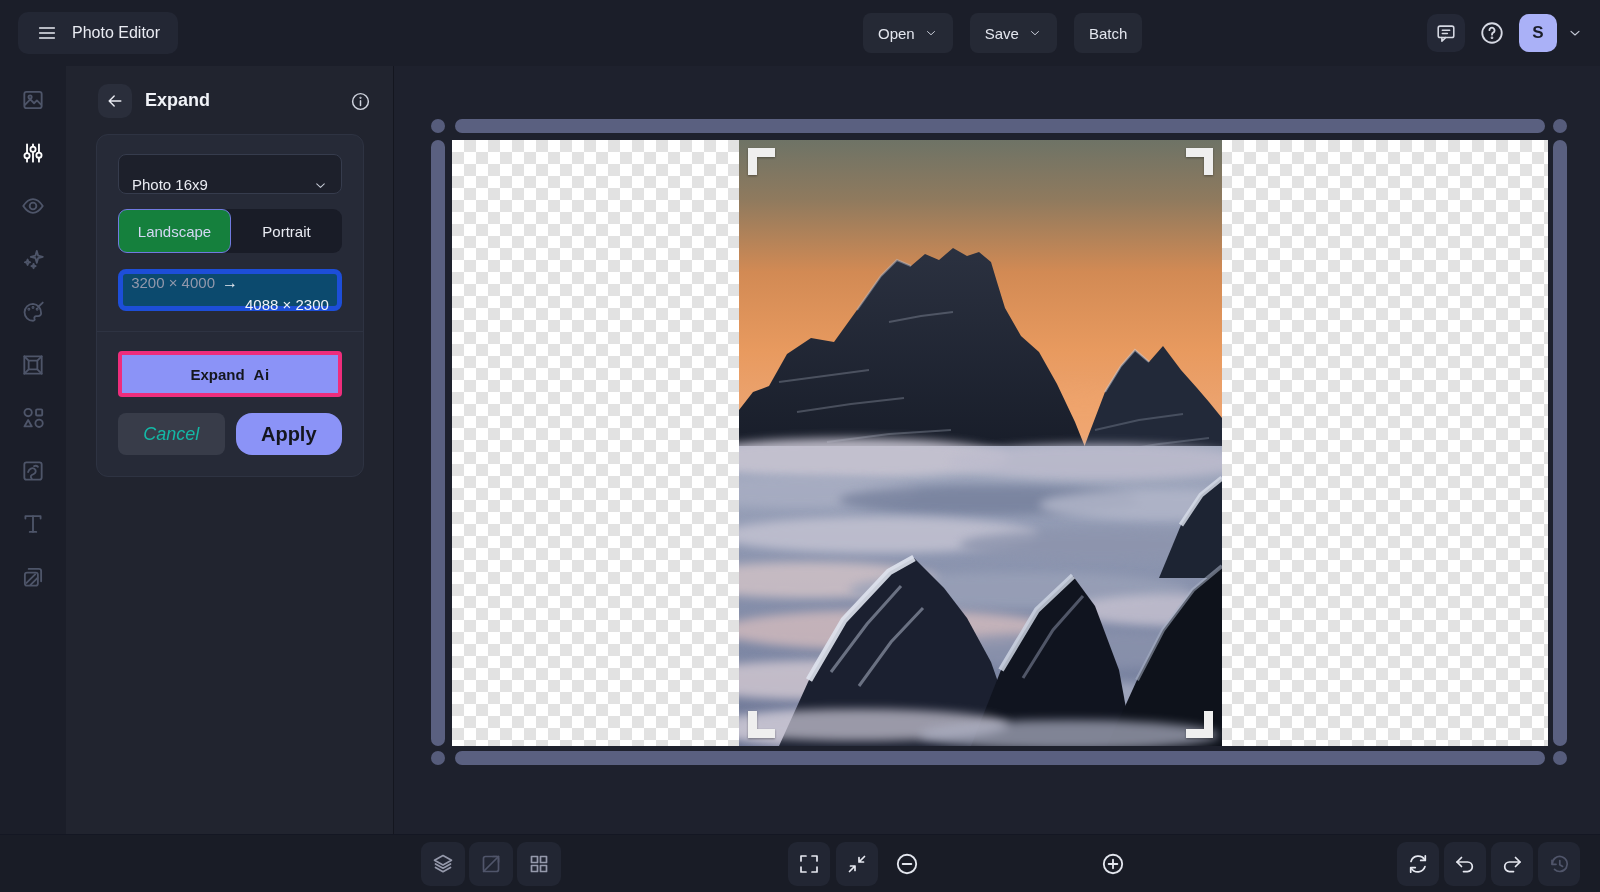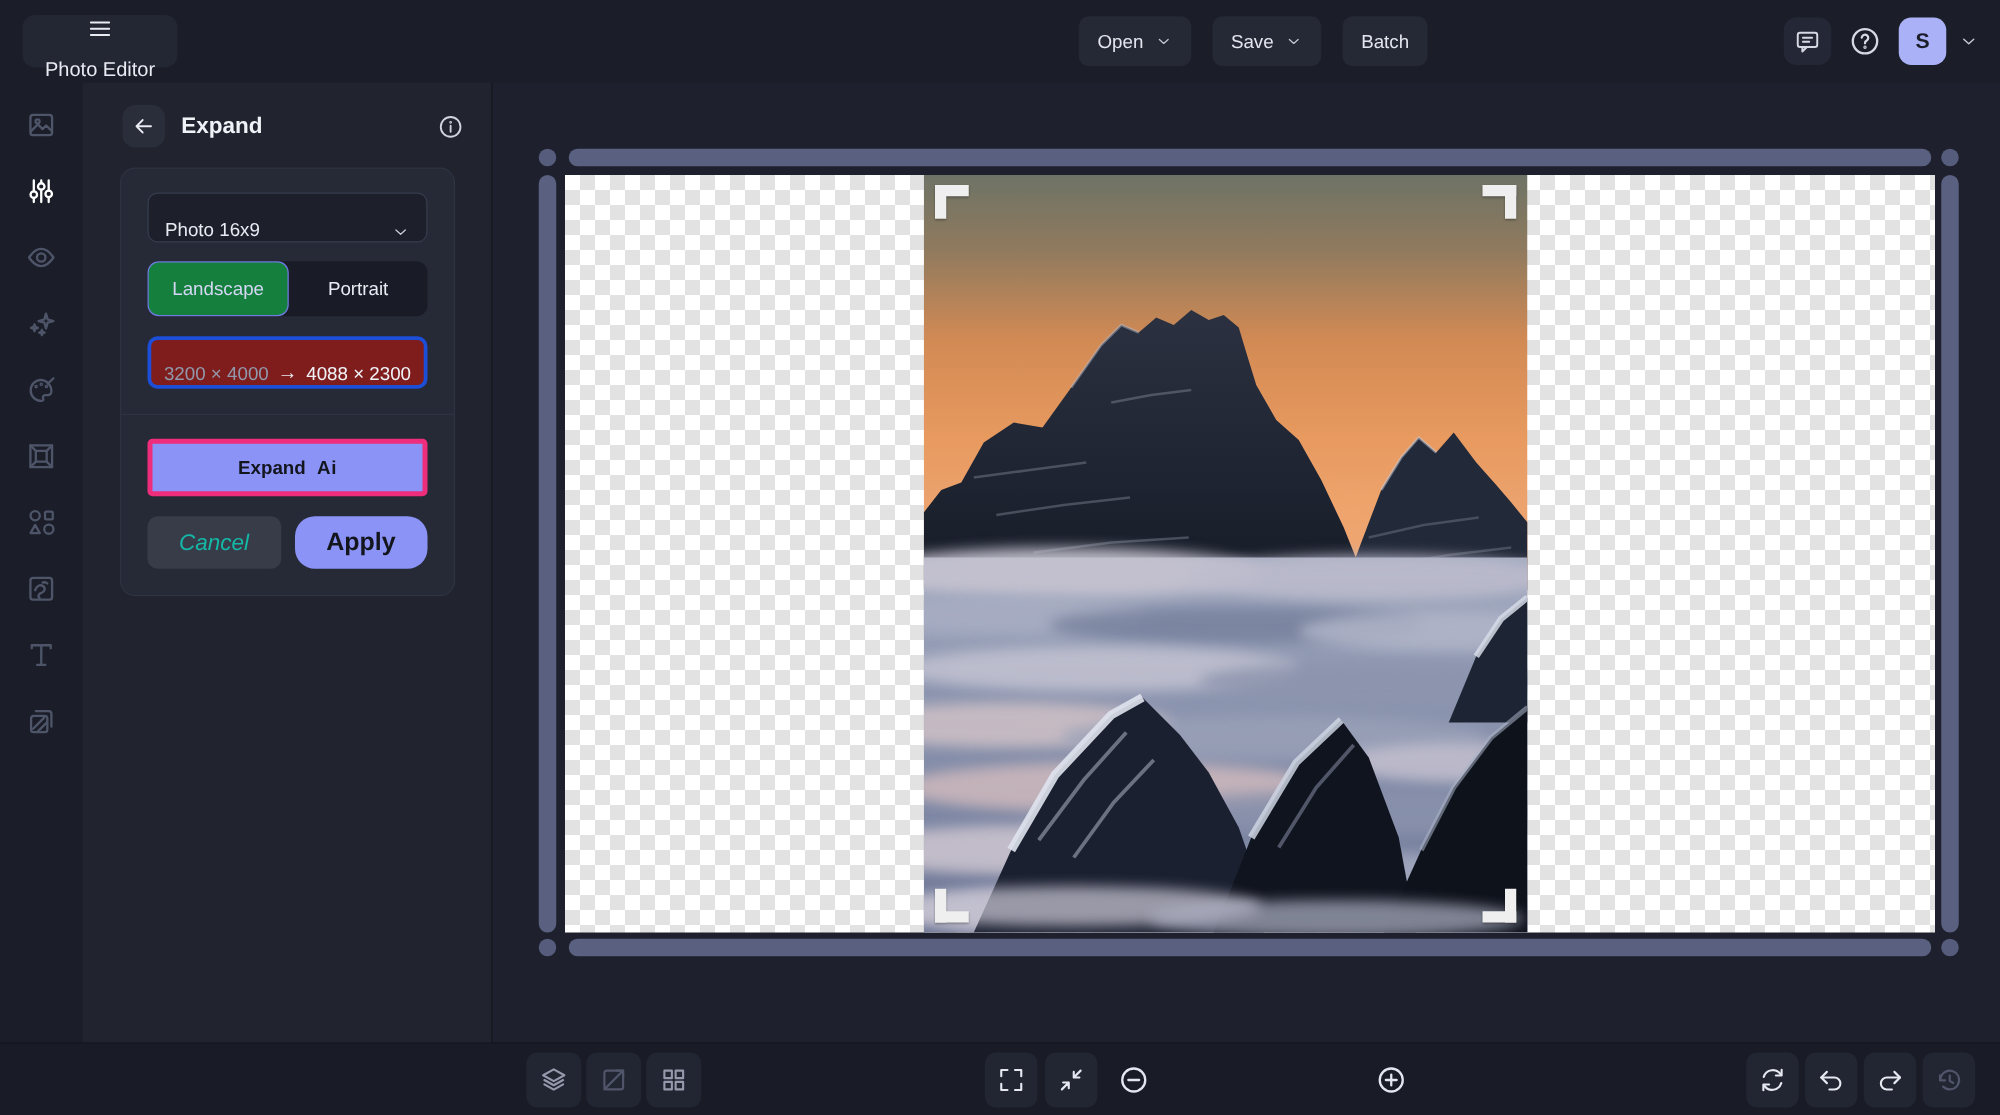--- a/index.html
+++ b/index.html
@@ -9,21 +9,21 @@
     background:#1e212d; color:#e9ebf2; position:relative;
     -webkit-font-smoothing:antialiased;
   }
   svg { display:block; }
   .ic { stroke:currentColor; fill:none; stroke-width:1.7; stroke-linecap:round; stroke-linejoin:round; }
 
   
   .topbar { position:absolute; left:0; top:0; width:1600px; height:66px; background:#1b1e29; z-index:40; }
   .app-btn { position:absolute; left:18px; top:12px; height:42px; padding:0 18px;
     background:#232734; border-radius:10px; display:flex; align-items:center; gap:14px;
-    color:#e9ebf2; font-size:16px; cursor:pointer;flex-direction:column; }
+    color:#e9ebf2; font-size:16px; cursor:pointer; }
   .center-actions { position:absolute; left:863px; top:13px; display:flex; gap:17px; }
   .bar-btn { height:40px; padding:0 15px; background:#252935; border-radius:8px;
     display:flex; align-items:center; gap:9px; font-size:15px; color:#e3e6ee; cursor:pointer;text-align:center; }
   .right-actions { position:absolute; right:17px; top:14px; display:flex; align-items:center; gap:10px; }
   .icon-btn38 { width:38px; height:38px; border-radius:10px; background:#242836;
     display:flex; align-items:center; justify-content:center; color:#d6d9e3; cursor:pointer; }
   .icon-plain { width:34px; height:34px; display:flex; align-items:center; justify-content:center; color:#d6d9e3; cursor:pointer; }
   .avatar { width:38px; height:38px; border-radius:10px; background:#aab1f7; color:#1b1e29;
     font-weight:bold; font-size:17px; display:flex; align-items:center; justify-content:center; cursor:pointer; }
   .chev-small { color:#c6cad6; cursor:pointer; display:flex; }
@@ -45,22 +45,22 @@
   .card { position:absolute; left:30px; top:68px; width:268px; background:#262a37;
     border:1px solid #2e3342; border-radius:12px; padding:19px 21px 21px; }
   .select { height:40px; background:#1d202b; border:1px solid #363c4d; border-radius:8px;
     display:flex; align-items:flex-end; padding:0 13px; font-size:15px; color:#e9ebf2; cursor:pointer; }
   .select .grow { flex:1; }
   .select .chev { color:#c6cad6; display:flex; }
   .seg { margin-top:15px; height:44px; display:flex; background:#191c27; border-radius:9px; }
   .seg-btn { flex:1; display:flex; align-items:center; justify-content:center; font-size:15px; cursor:pointer;
     color:#e9ebf2; border-radius:9px; }
   .seg-btn.selected { background:#15803d; border:1.5px solid #707ae0; color:#d3d7f3; }
-  .dims { margin-top:16px; height:42px; background:#7f1d1d; border:3px solid #1d4ed8; border-radius:8px;
-    display:flex; align-items:flex-end; justify-content:center; gap:7px; font-size:15px; }
+  .dims { margin-top:16px; height:42px; background:#0c4a6e; border:5px solid #1d4ed8; border-radius:8px;
+    display:flex; align-items:flex-start; justify-content:center; gap:7px; font-size:15px; }
   .dims .from { color:#9298ab; }
   .dims .arr { color:#e9ebf2; font-size:16px; }
   .dims .to { color:#f0f2f7; font-weight:normal;margin-top:22px; }
   .card-divider { height:1px; background:#2e3342; margin:20px -21px 0; }
   .expand-btn { margin-top:19px; width:100%; height:46px; background:#8b93f7; border:4px solid #ee2d7c;
     border-radius:4px; display:flex; align-items:center; justify-content:center; gap:9px;
     color:#14161e; font-size:15px; font-weight:bold; cursor:pointer; }
   .expand-btn .ai { font-weight:800; letter-spacing:0.5px; }
   .btn-row { margin-top:16px; display:flex; gap:11px; }
   .btn-cancel { flex:1; height:42px; background:#383c49; border:none; border-radius:8px;

